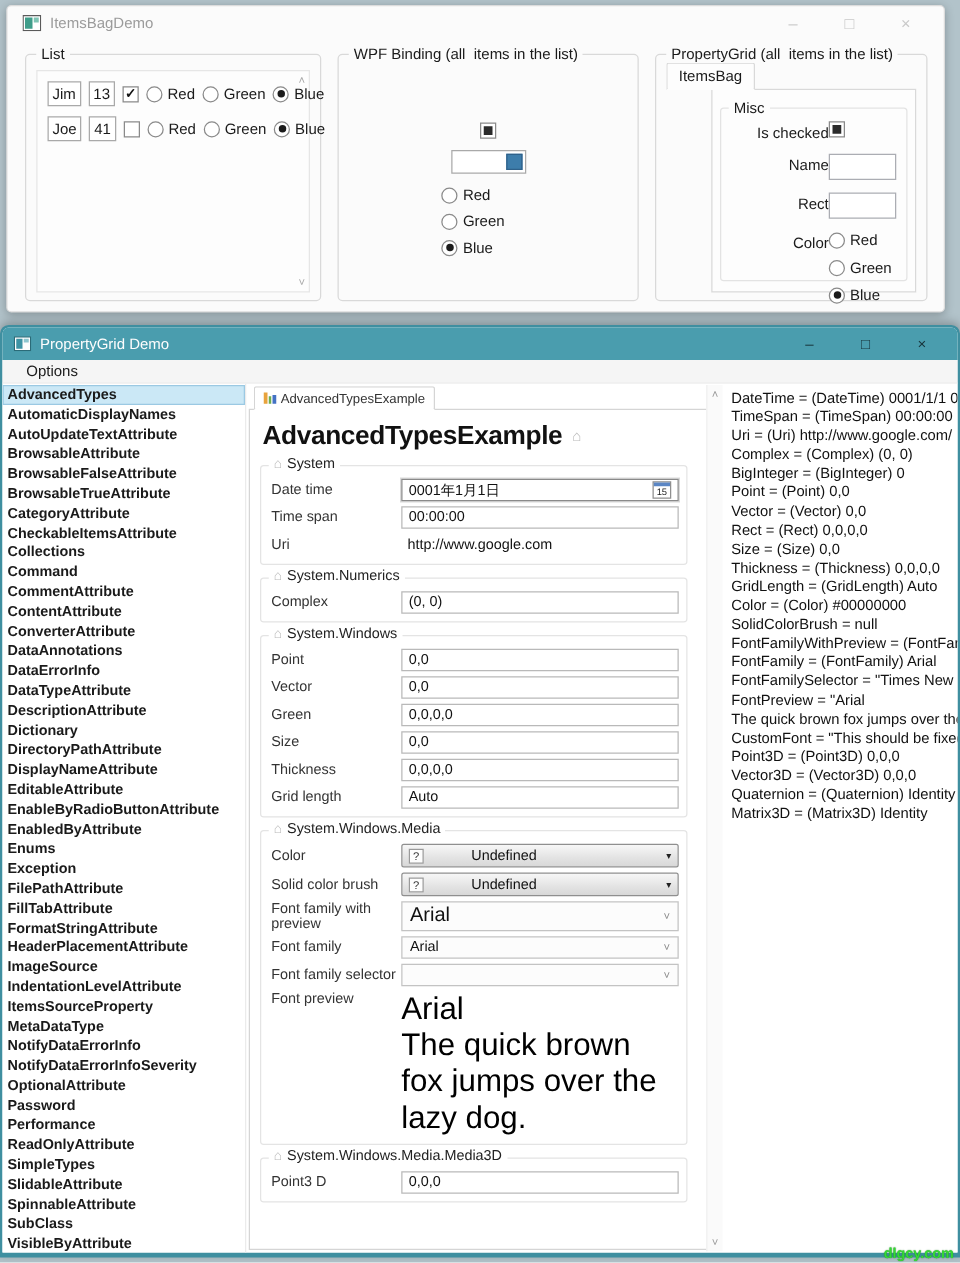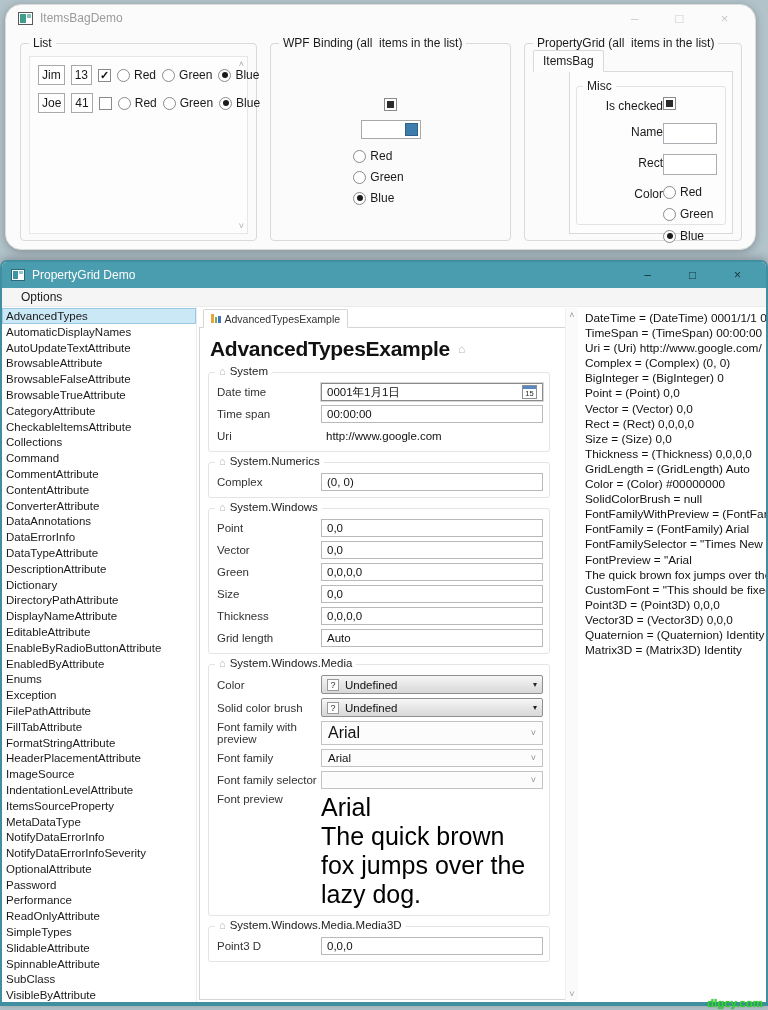--- a/index.html
+++ b/index.html
@@ -1,21 +1,21 @@
 <!DOCTYPE html>
 <html><head>
 <meta charset="utf-8">
 <style>
   * { box-sizing: border-box; margin: 0; padding: 0; }
   html,body { width: 768px; height: 1010px; overflow: hidden; }
   body { background: #b2c3ca; font-family: "Liberation Sans", sans-serif; position: relative; }
 
   
   .win-top { position: absolute; left: 5px; top: 4px; width: 751px; height: 246px;
-    background: #fbfbfb; border-radius: 16px; border: 1px solid #dcdcdc;
+    background: #fbfbfb; border-radius: 4px; border: 1px solid #dcdcdc;
     box-shadow: 0 2px 8px rgba(0,0,0,.25); }
   .win-top .titlebar { height: 26px; display: flex; align-items: center; padding: 0 8px 0 12px; }
   .win-top .title { color: #9b9b9b; font-size: 12px; margin-left: 7px; flex: 1; }
   .winbtns { display: flex; align-items: center; }
   .winbtn { width: 45px; text-align: center; font-size: 13px; }
   .win-top .winbtn { color: #c9c9c9; }
   .groups { position: absolute; left: 14px; right: 13px; top: 38px; bottom: 8px;
     display: flex; gap: 13px; }
   .groupbox { position: relative; border: 1px solid #d9d9d9; border-radius: 4px; }
   .groupbox > .legend { position: absolute; top: -8px; left: 8px; background: #fbfbfb;
@@ -77,21 +77,21 @@
   .win-bot .title { color: #fdfdfd; font-size: 12px; margin-left: 7px; flex: 1; }
   .win-bot .winbtn { color: #17333a; font-size: 12px; }
   .menubar { height: 19px; background: #f5f5f5; border-bottom: 1px solid #ececec;
     display: flex; align-items: center; }
   .menu-item { font-size: 12px; color: #1a1a1a; padding: 0 19px; }
   .body3 { display: flex; height: 695px; background: #fff; }
 
   .side-list { width: 195px; flex: none; overflow: hidden; border-right: 1px solid #ebebeb;
     padding-top: 1px; }
   .side-list > div { height: 15.8px; font-size: 11.5px; line-height: 15px; color: #1a1a1a;
-    padding: 0 3px; border: 1px solid transparent; white-space: nowrap; overflow: hidden; }
+    padding: 0 3px; border: 1px solid transparent; white-space: nowrap; overflow: hidden; font-weight: bold; }
   .side-list > div:first-child { background: #cbe8f6; border-color: #9bc9e3; }
 
   .center { width: 382px; flex: none; position: relative; padding-top: 2px; }
   .tabstrip { height: 19px; padding-left: 6px; position: relative; z-index: 2; display: flex; }
   .ctab { display: flex; align-items: center; gap: 4px; background: #fff;
     border: 1px solid #d5d5d5; border-bottom: 1px solid #fff; border-radius: 2px 2px 0 0;
     font-size: 10.5px; color: #333; padding: 0 7px; }
   .chart-ico { display: flex; align-items: flex-end; gap: 1px; height: 9px; }
   .chart-ico i { display: block; width: 2.5px; }
   .chart-ico .b1 { height: 9px; background: #e8a33d; }
@@ -122,21 +122,21 @@
     font-size: 7.5px; line-height: 10px; text-align: center; color: #222; position: relative;
     padding-top: 3px; }
   .calbtn::before { content: ""; position: absolute; top: 0; left: 0; right: 0; height: 3px;
     background: #5b86c4; }
   .plain { padding-left: 5px; }
   .ddrop { border: 1px solid #8f8f8f; border-radius: 2px; height: 19px;
     background: linear-gradient(#f7f7f7, #e3e3e3 60%, #d8d8d8); display: flex;
     align-items: center; padding: 0 5px; gap: 6px; }
   .qico { width: 12px; height: 12px; border: 1px solid #9a9a9a; background: #fdfdfd;
     font-size: 9px; line-height: 10px; text-align: center; color: #333; flex: none; }
-  .ddrop .dval { flex: 1; }
+  .ddrop .dval { flex: 1; margin-left: 32px; }
   .darr { color: #222; font-size: 8px; }
   .fcombo { border: 1px solid #c3c3c3; background: #fcfcfc; height: 18px; display: flex;
     align-items: center; padding: 0 6px; justify-content: space-between; }
   .fcombo.big { height: 24px; font-size: 16px; }
   .chev { color: #8a8a8a; font-size: 9px; }
   .preview { font-size: 25px; line-height: 29px; color: #000; max-width: 212px;
     white-space: pre-line; height: 116px; overflow: hidden; }
   .mono .tb-inner { color: #4a4ae0; font-family: "DejaVu Sans Mono", monospace;
     font-size: 9.5px; font-weight: bold; }
   .tb.mono { border-color: #b9c6d8; }

